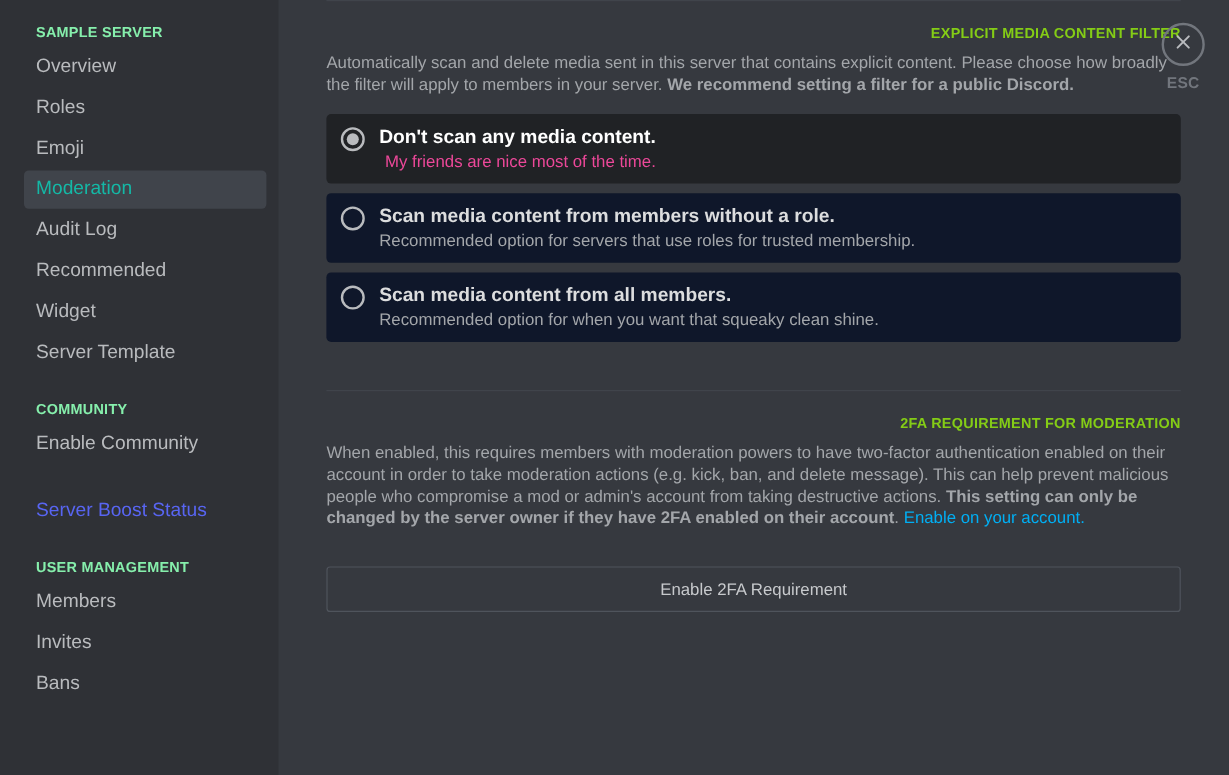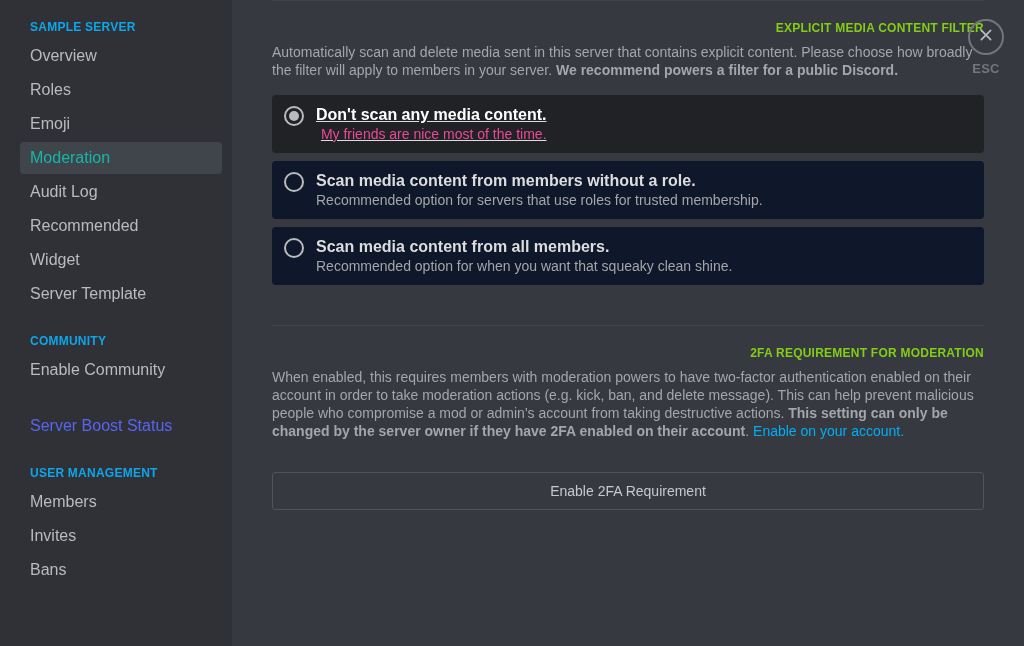--- a/index.html
+++ b/index.html
@@ -20,21 +20,21 @@
   .sidebar {
     width: 232px;
     background: #2f3136;
     padding: 20px 10px 20px 20px;
     overflow-y: auto;
     flex-shrink: 0;
   }
   .sidebar-header {
     font-size: 12px;
     font-weight: 700;
-    color: #0ea5e9;
+    color: #86efac;
     text-transform: uppercase;
     letter-spacing: 0.02em;
     padding: 0 10px 6px 10px;
   }
   .sidebar-item {
     padding: 6px 10px;
     font-size: 16px;
     line-height: 20px;
     color: #b9bbbe;
     border-radius: 4px;
@@ -93,21 +93,20 @@
     background: #0f172a;
     border-radius: 4px;
     display: flex;
     align-items: flex-start;
     padding: 10px 12px;
     margin-bottom: 8px;
     cursor: pointer;
   }
   .radio-card.selected {
     background: #202225;
-    text-decoration: underline;
   }
   .radio-outer {
     width: 20px;
     height: 20px;
     border: 2px solid #b9bbbe;
     border-radius: 50%;
     margin-right: 12px;
     margin-top: 1px;
     flex-shrink: 0;
     display: flex;
@@ -231,21 +230,21 @@
             </svg>
         </span>
       </div>
       <div class="close-label">ESC</div>
     </div>
 
     <div class="content-inner">
       <div class="divider-top">
         <div class="section-title">EXPLICIT MEDIA CONTENT FILTER</div>
         <p class="section-desc">
-          <span>Automatically scan and delete media sent in this server that contains explicit content. Please choose how broadly the filter will apply to members in your server. </span><strong>We recommend powers a filter for a public Discord.</strong>
+          <span>Automatically scan and delete media sent in this server that contains explicit content. Please choose how broadly the filter will apply to members in your server. </span><strong>We recommend setting a filter for a public Discord.</strong>
         </p>
 
         <div class="radio-card selected">
           <span class="radio-outer">
               <span class="radio-inner"></span>
             </span>
           <div class="radio-text">
             <div class="radio-title">Don't scan any media content.</div>
             <div class="radio-sub">My friends are nice most of the time.</div>
           </div>

